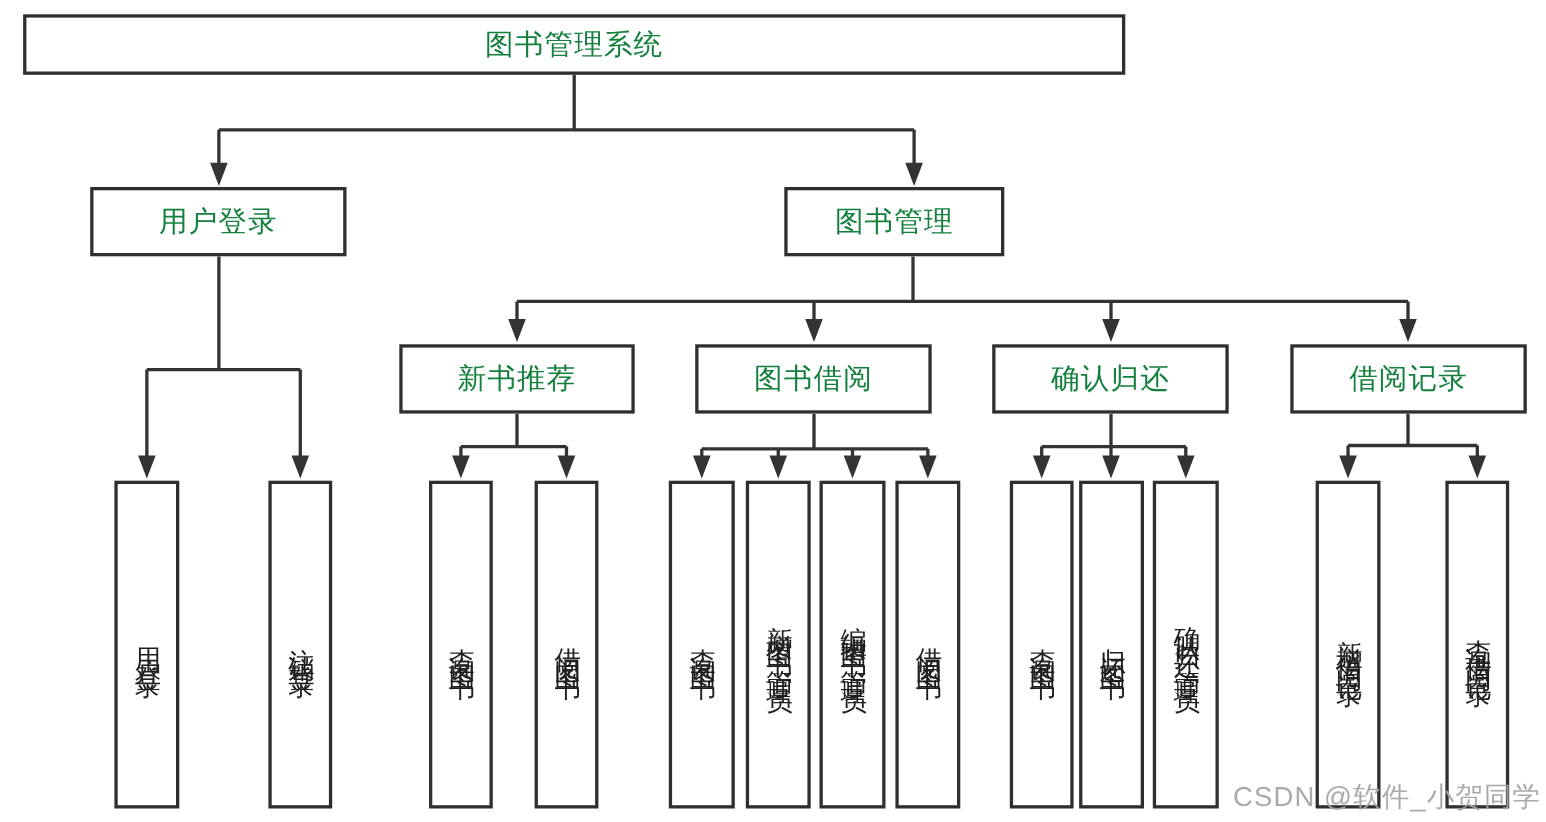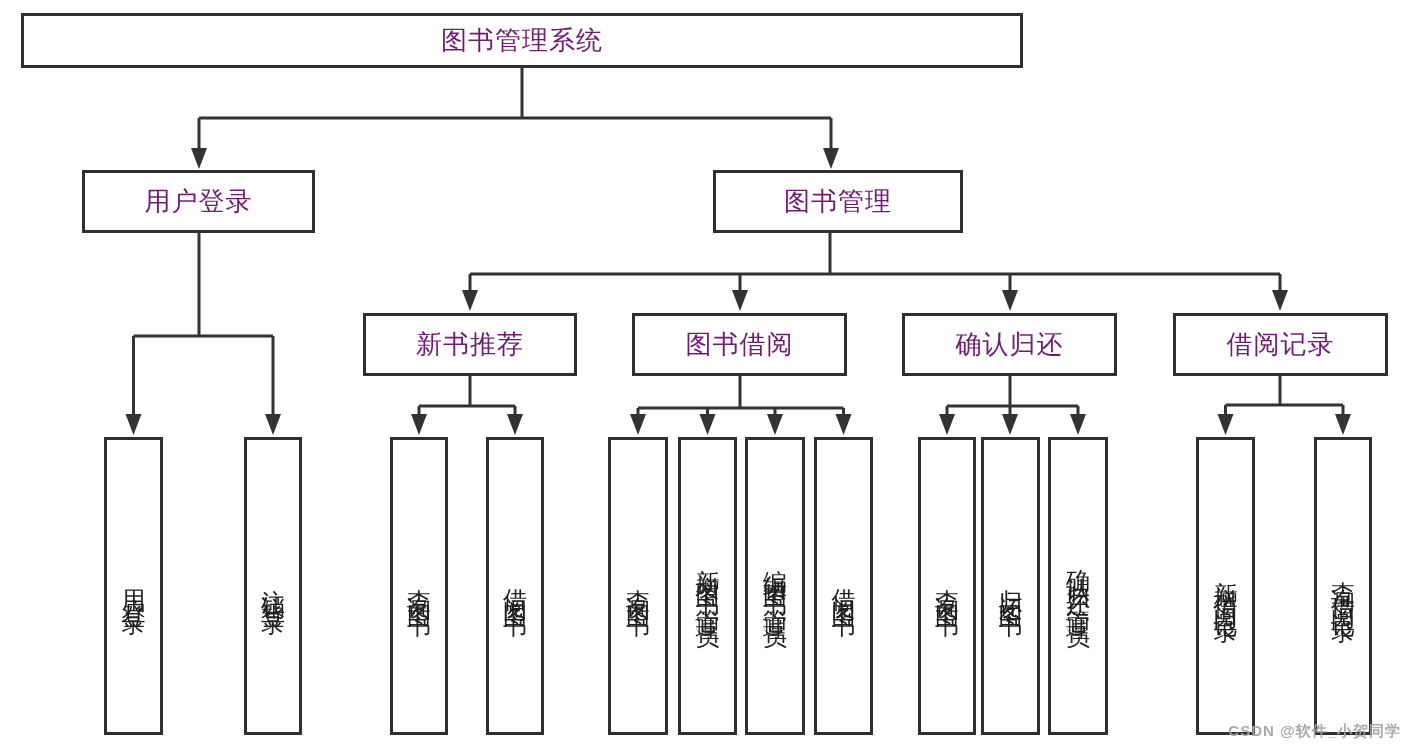--- a/index.html
+++ b/index.html
@@ -20,41 +20,40 @@
     background:#ffffff;
     border:3px solid #2f2f2f;
     display:flex;align-items:center;justify-content:center;
     color:#1f1f1f;
     z-index:1;
   }
   .hlabel{
     font-size:26px;
     letter-spacing:1px;
     white-space:nowrap;
-    color:#701a75;
+    color:#15803d;
   }
   .vlabel{
     writing-mode:vertical-rl;
     text-orientation:mixed;
     font-size:24px;
     letter-spacing:8px;
     line-height:1;
     white-space:nowrap;
     color:#1f1f1f;
     max-height:290px;
   }
   #watermark{
     position:absolute;
     right:4px;bottom:6px;
-    font-size:15px;
+    font-size:25px;
     color:rgba(163,163,163,0.92);
     z-index:2;
     white-space:nowrap;
     letter-spacing:1px;
-    font-weight:bold;
   }
 </style>
 </head>
 <body>
 
 <div id="stage">
 
   <svg id="connectors" viewBox="0 0 1405 747" xmlns="http://www.w3.org/2000/svg">
 
     <path fill="none" stroke="#333333" stroke-width="3" d="
@@ -90,21 +89,21 @@
     "></path>
   </svg>
 
   <div class="node" style="left:21px;top:13px;width:1002px;height:55px">
     <span class="hlabel">图书管理系统</span>
   </div>
 
   <div class="node" style="left:82px;top:170px;width:233px;height:63px">
     <span class="hlabel">用户登录</span>
   </div>
-  <div class="node" style="left:713px;top:170px;width:250px;height:63px">
+  <div class="node" style="left:713px;top:170px;width:200px;height:63px">
     <span class="hlabel">图书管理</span>
   </div>
 
   <div class="node" style="left:632px;top:313px;width:215px;height:63px">
     <span class="hlabel">图书借阅</span>
   </div>
   <div class="node" style="left:363px;top:313px;width:214px;height:63px">
     <span class="hlabel">新书推荐</span>
   </div>
   <div class="node" style="left:902px;top:313px;width:215px;height:63px">

